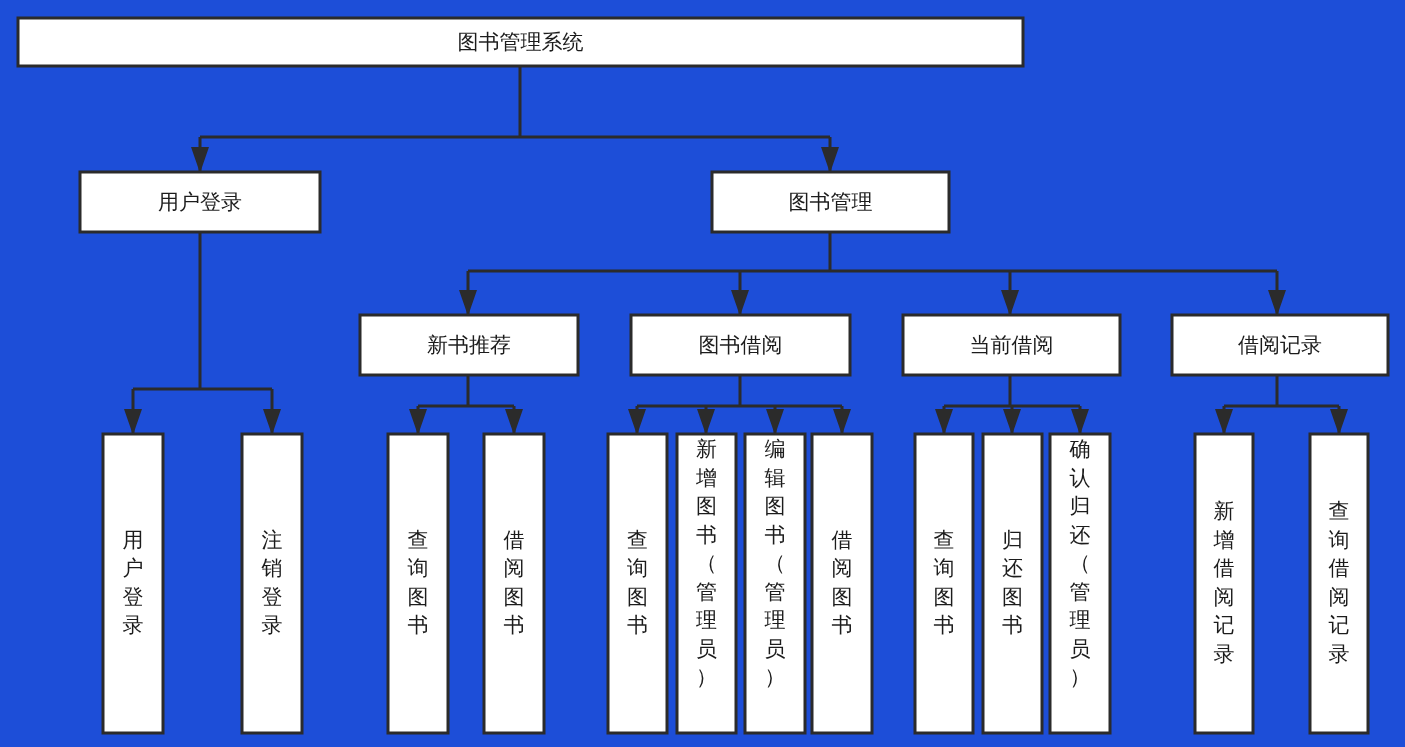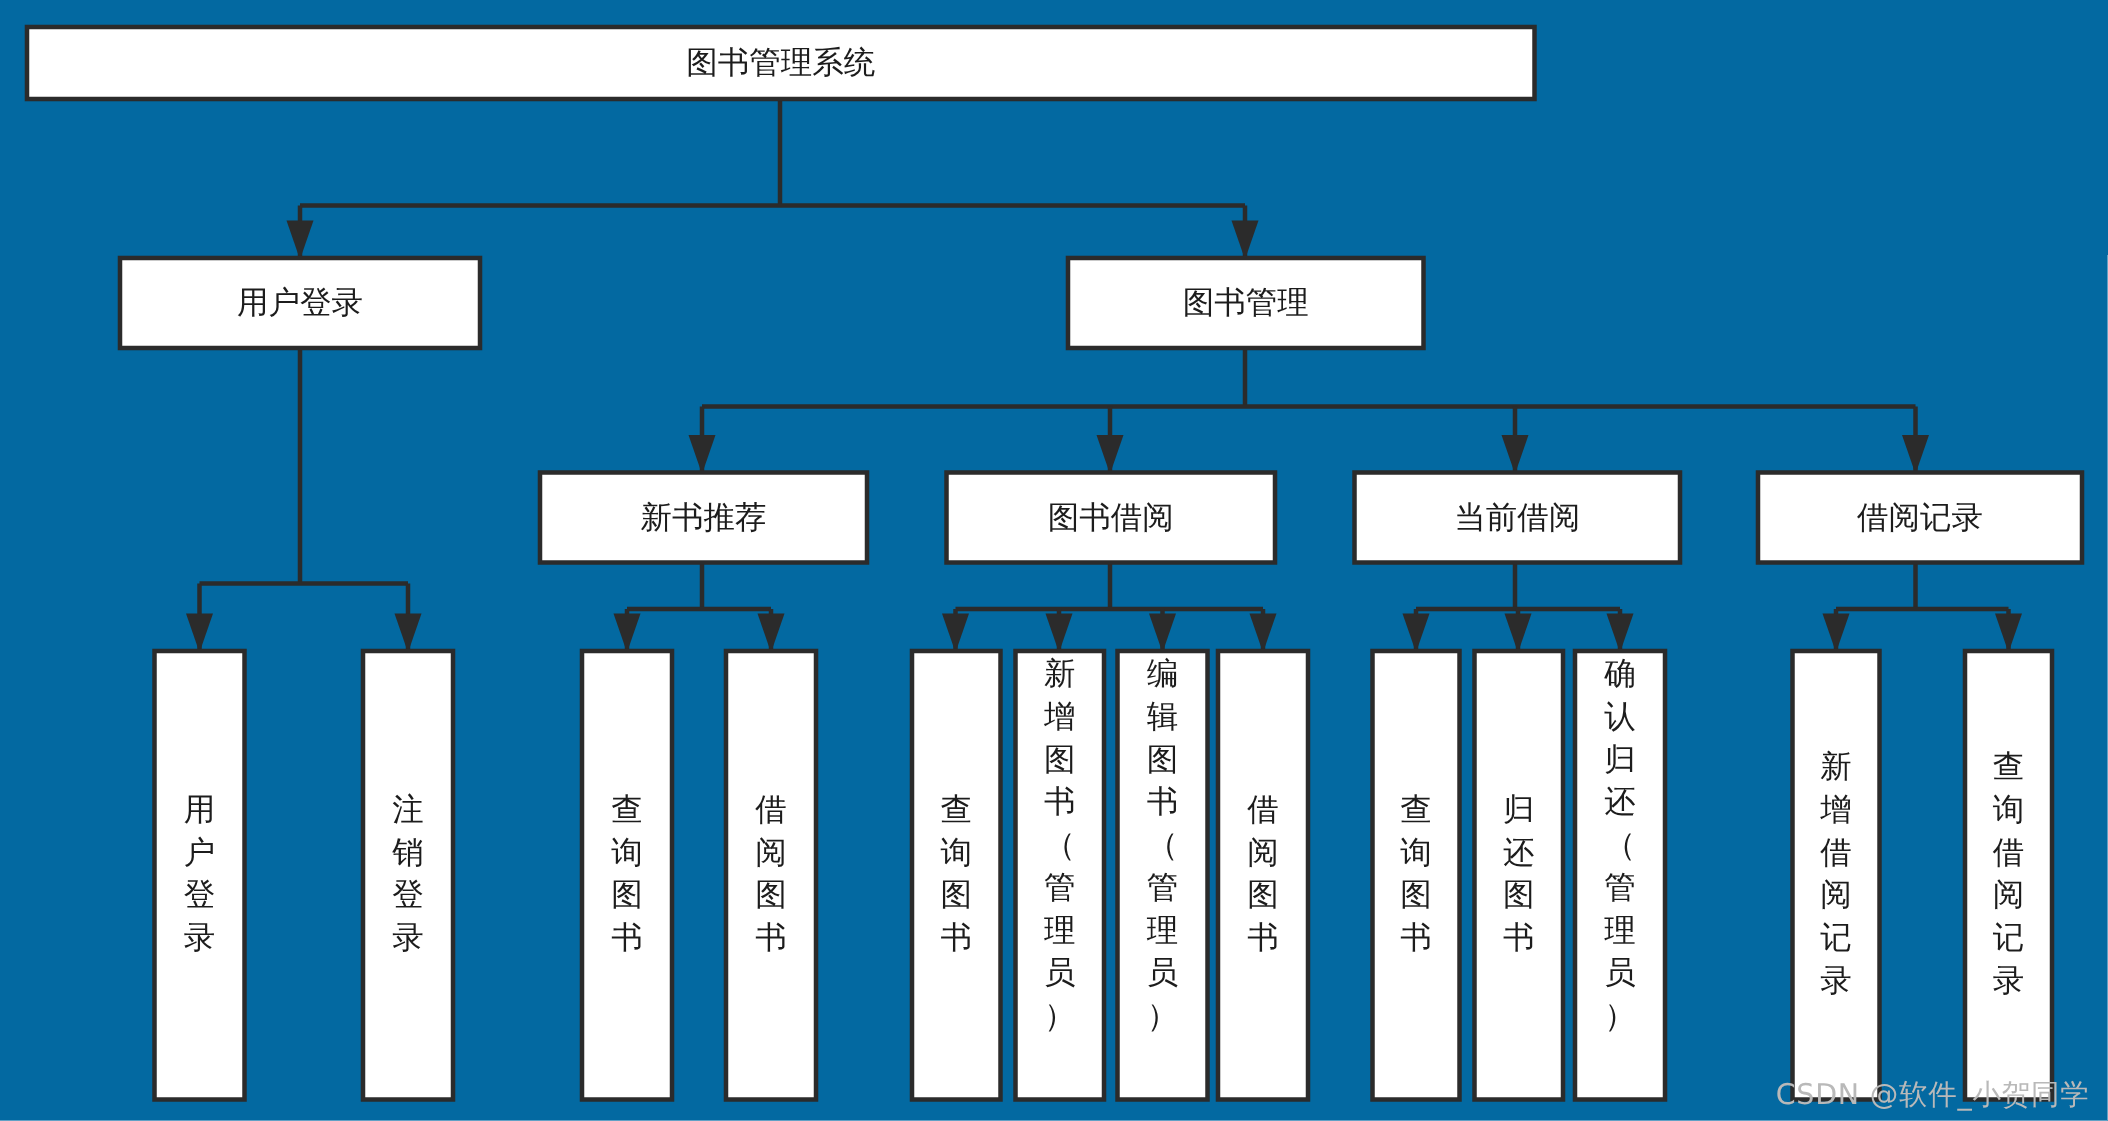--- a/index.html
+++ b/index.html
@@ -11,21 +11,21 @@
   body {
     width: 1405px;
     height: 747px;
     font-family: "DejaVu Sans", "Liberation Sans", sans-serif;
     overflow: hidden;
   }
   #diagram-root {
     position: relative;
     width: 1405px;
     height: 747px;
-    background: #0369a1;
+    background: #1d4ed8;
   }
   svg#flowchart {
     display: block;
     width: 1405px;
     height: 747px;
   }
   .node-box {
     fill: #ffffff;
     stroke: #2b2b2b;
     stroke-width: 3;
@@ -219,15 +219,14 @@
           <text x="1224" y="518" class="node-label-vertical"><tspan x="1224" dy="0">新</tspan><tspan x="1224" dy="28.5">增</tspan><tspan x="1224" dy="28.5">借</tspan><tspan x="1224" dy="28.5">阅</tspan><tspan x="1224" dy="28.5">记</tspan><tspan x="1224" dy="28.5">录</tspan></text>
         </g>
         <g>
           <rect x="1310" y="434" width="58" height="299" class="node-box"></rect>
           <text x="1339" y="518" class="node-label-vertical"><tspan x="1339" dy="0">查</tspan><tspan x="1339" dy="28.5">询</tspan><tspan x="1339" dy="28.5">借</tspan><tspan x="1339" dy="28.5">阅</tspan><tspan x="1339" dy="28.5">记</tspan><tspan x="1339" dy="28.5">录</tspan></text>
         </g>
       </g>
 
   </svg>
 
-  <div class="watermark">CSDN @软件_小贺同学</div>
 
 </div>
 
 </body></html>

